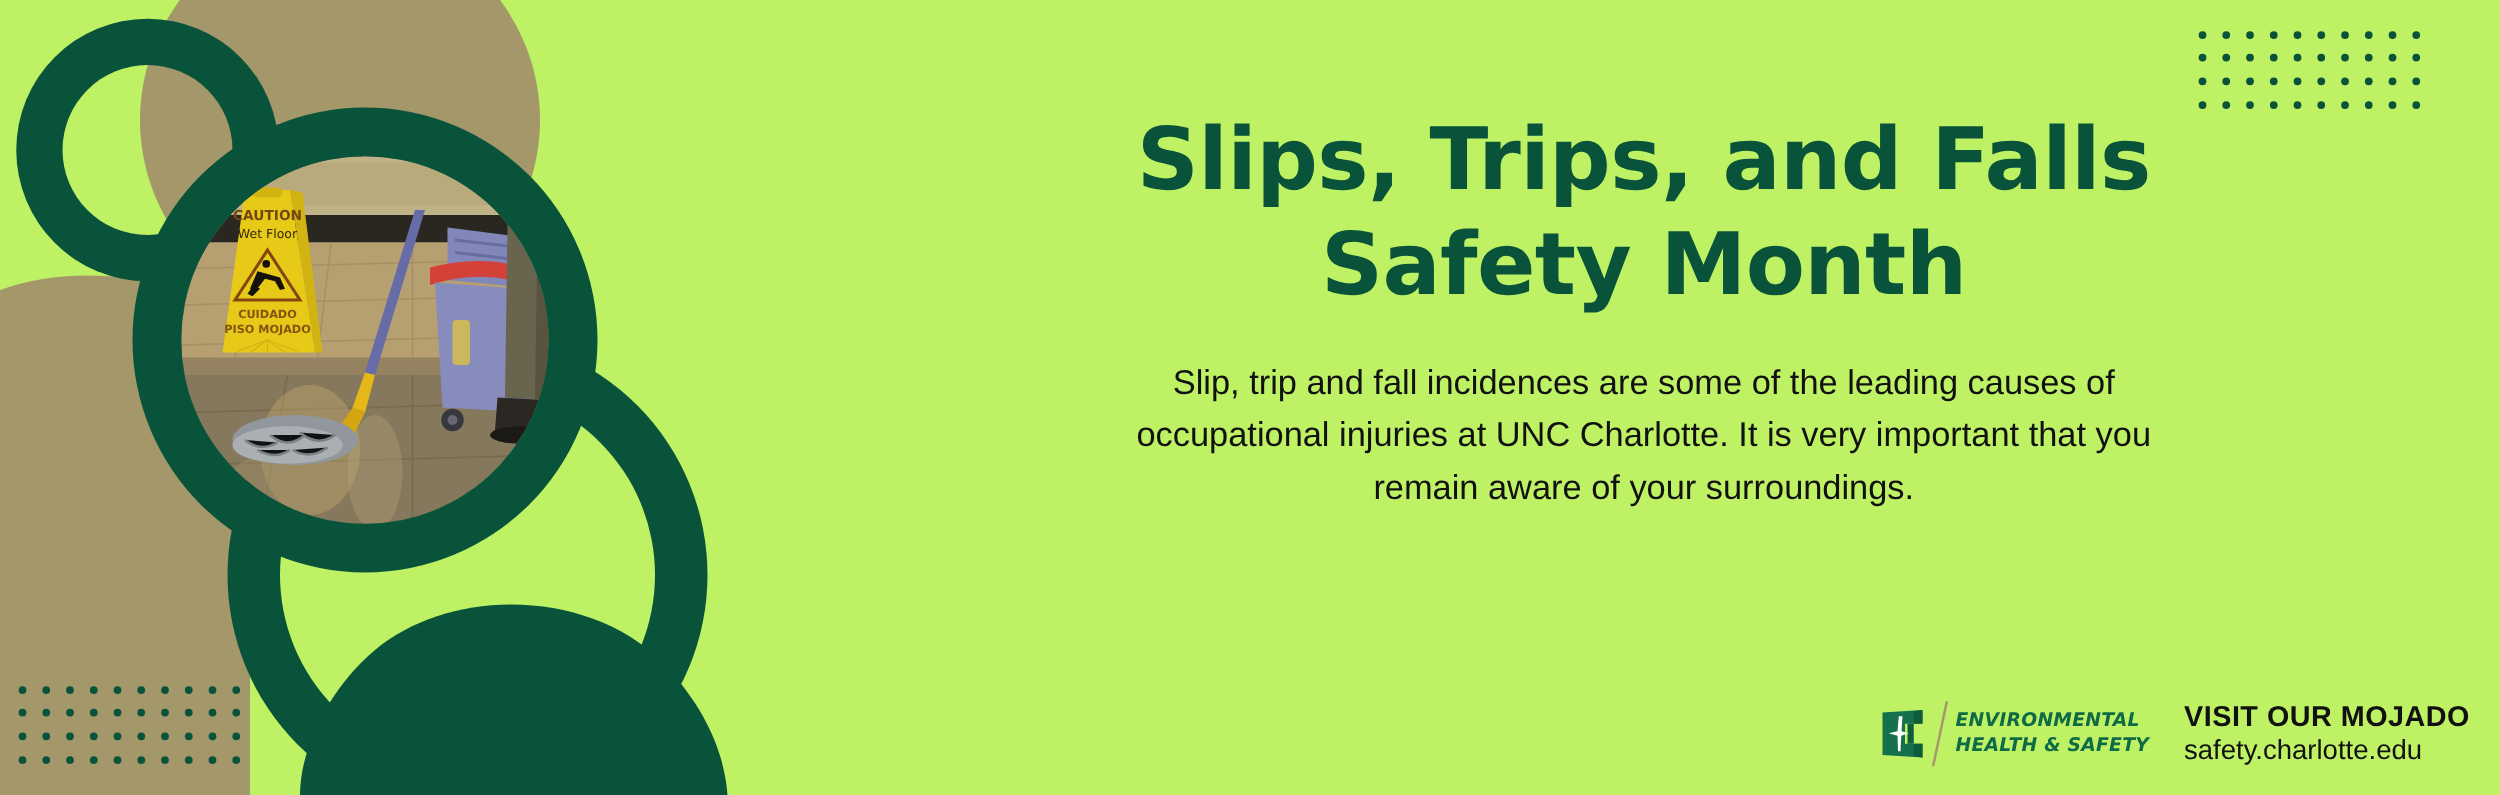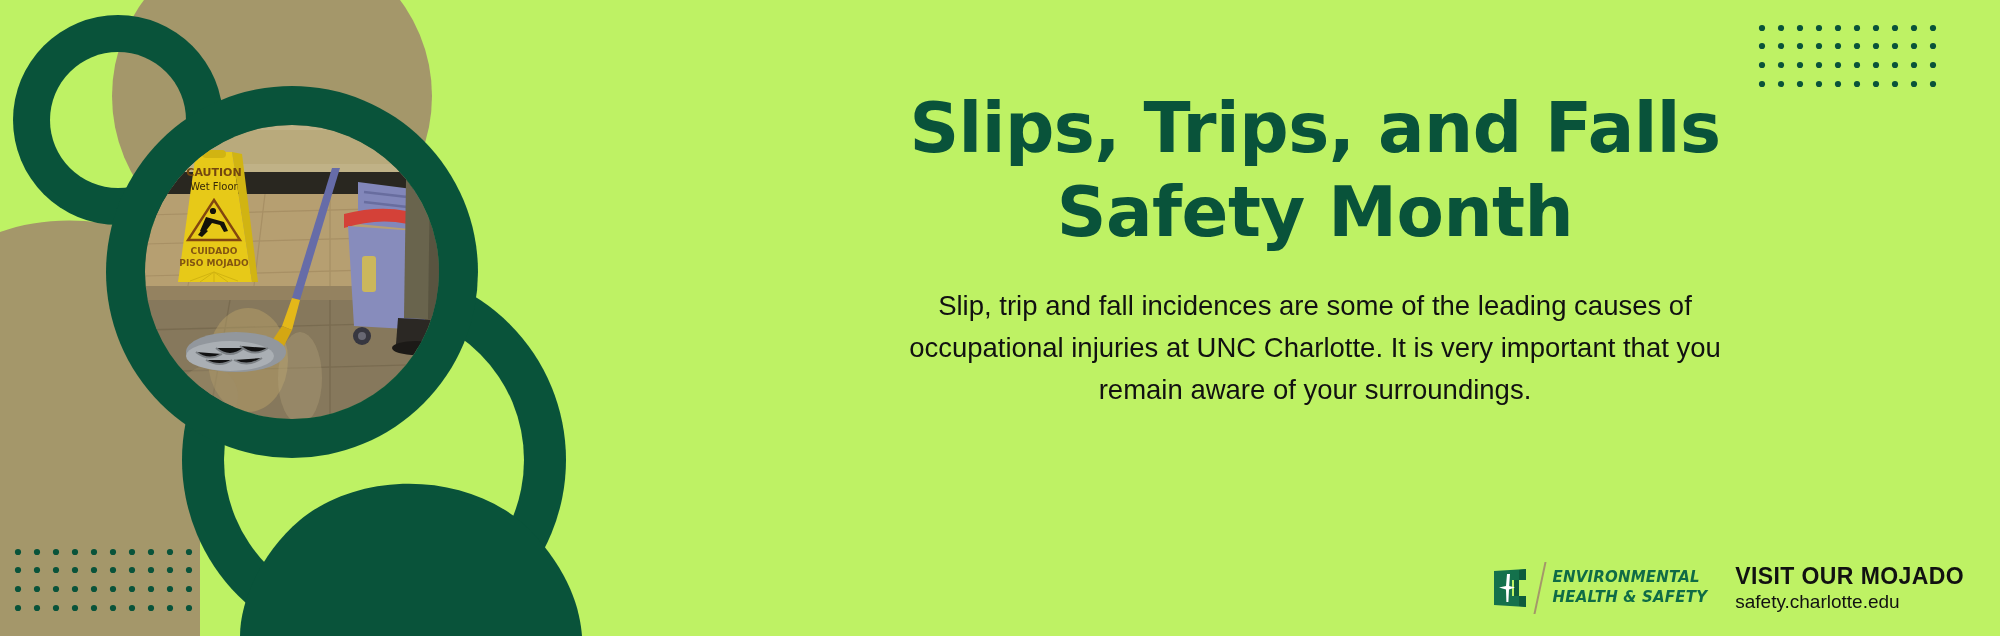--- a/index.html
+++ b/index.html
@@ -43,21 +43,21 @@
     color:#111111;
     font-family:"Liberation Sans", sans-serif;
     font-size:27.5px;
     line-height:1.52;
     font-weight:400;
   }
   #subcopy .sc-line { display:block; }
 
   
   #lockup {
-    position:absolute; right:36px; bottom:22px;
+    position:absolute; right:24px; bottom:22px;
     display:flex; align-items:center; gap:14px;
   }
   #ehs-logo { display:flex; align-items:center; gap:11px; }
   #ehs-mark { width:36px; height:40px; display:block; }
   #ehs-divider { width:2px; height:52px; background:#A4976A; transform:skewX(-12deg); }
   #ehs-words {
     color:#0F6B46;
     font-family:"DejaVu Sans", sans-serif;
     font-weight:bold; font-style:italic;
     font-size:15px; line-height:1.33;
@@ -71,21 +71,21 @@
     display:block;
     color:#111111;
     font-family:"Liberation Sans", sans-serif;
     font-weight:bold; font-size:23px;
     letter-spacing:0.4px; line-height:1.22;
   }
   #visit-url {
     display:block;
     color:#111111;
     font-family:"Liberation Sans", sans-serif;
-    font-weight:400; font-size:19px;
+    font-weight:400; font-size:22px;
     line-height:1.22;
   }
 </style>
 </head>
 <body>
 
 <div id="banner">
 
   <div id="decor">
     <svg viewBox="0 0 620 636" xmlns="http://www.w3.org/2000/svg">

